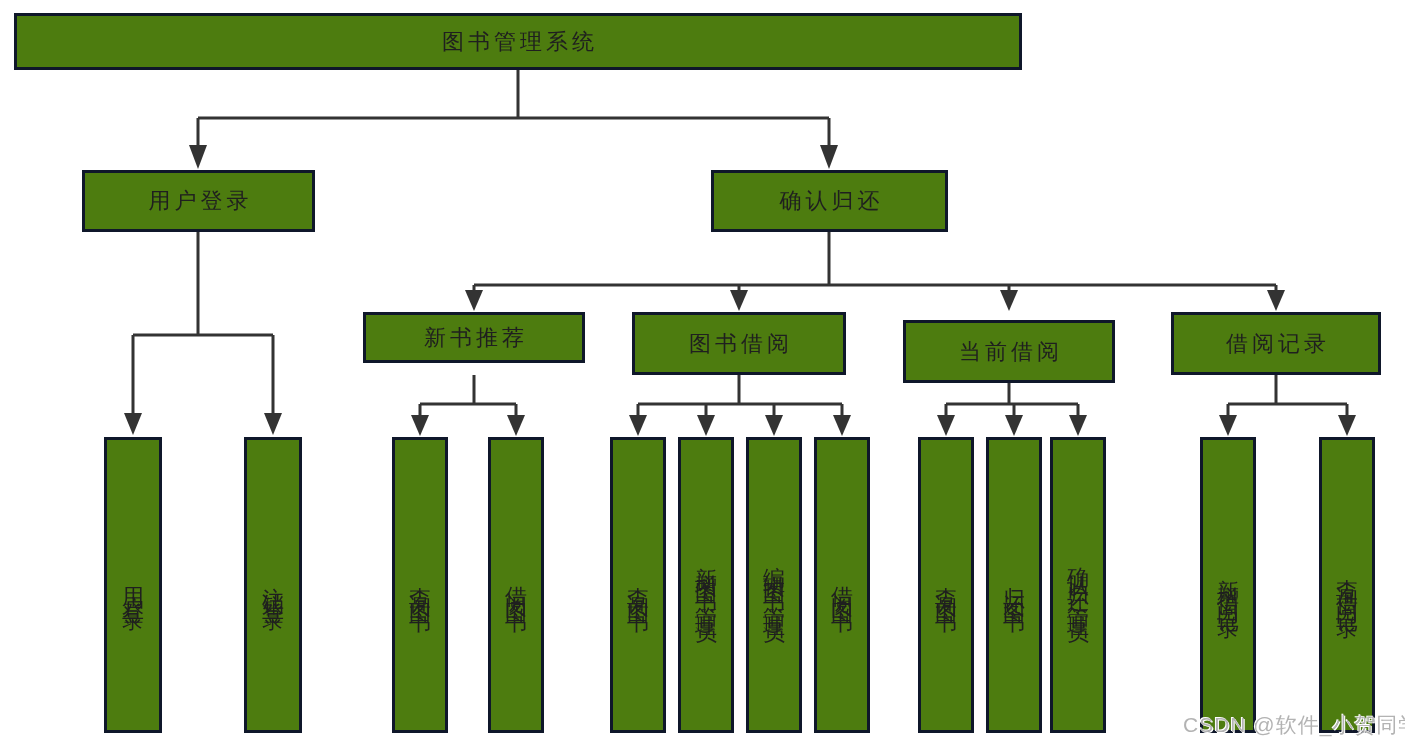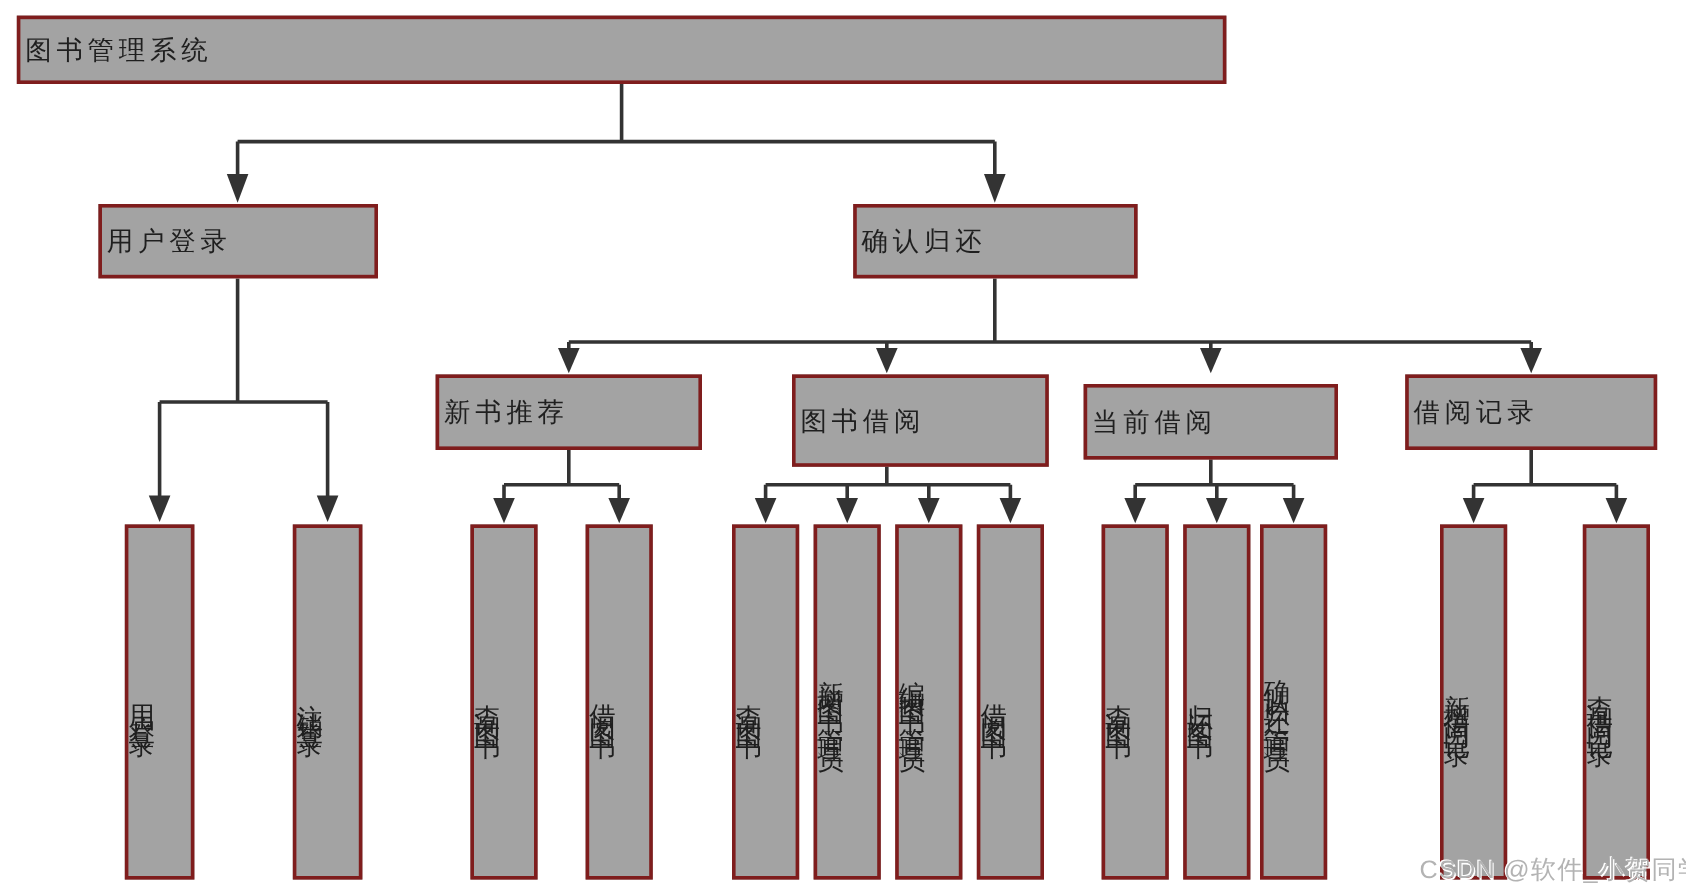--- a/index.html
+++ b/index.html
@@ -1,22 +1,22 @@
 <!DOCTYPE html>
 <html><head>
 <meta charset="utf-8">
 <style>
   html,body{margin:0;padding:0;background:#ffffff;}
   body{font-family:"Liberation Sans","DejaVu Sans",sans-serif;}
   .stage{position:relative;width:1405px;height:747px;background:#ffffff;overflow:hidden;}
   .wires{position:absolute;left:0;top:0;width:1405px;height:747px;pointer-events:none;}
   .node{
     position:absolute;box-sizing:border-box;
-    border:3px solid #7f1d1d;background:#a3a3a3;
-    display:flex;align-items:center;
+    border:3px solid #0f172a;background:#4d7c0f;
+    display:flex;align-items:center;justify-content:center;
     color:#1f1f1f;
   }
   .node.h span{
     font-size:22px;letter-spacing:4px;text-indent:4px;
     white-space:nowrap;color:#1f1f1f;
   }
   .node.v span{
     writing-mode:vertical-rl;text-orientation:mixed;
     font-size:22px;letter-spacing:8px;line-height:1;
     color:#1f1f1f;
@@ -98,24 +98,24 @@
     <span>图书管理系统</span>
   </div>
 
   <div class="node h" style="left:82px;top:170px;width:233px;height:62px">
     <span>用户登录</span>
   </div>
   <div class="node h" style="left:711px;top:170px;width:237px;height:62px">
     <span>确认归还</span>
   </div>
 
-  <div class="node h" style="left:363px;top:312px;width:222px;height:63px">
+  <div class="node h" style="left:363px;top:312px;width:222px;height:51px">
     <span>新书推荐</span>
   </div>
-  <div class="node h" style="left:660px;top:312px;width:214px;height:77px">
+  <div class="node h" style="left:632px;top:312px;width:214px;height:63px">
     <span>图书借阅</span>
   </div>
   <div class="node h" style="left:903px;top:320px;width:212px;height:63px">
     <span>当前借阅</span>
   </div>
   <div class="node h" style="left:1171px;top:312px;width:210px;height:63px">
     <span>借阅记录</span>
   </div>
 
   <div class="node v" style="left:104px;top:437px;width:58px;height:296px">

